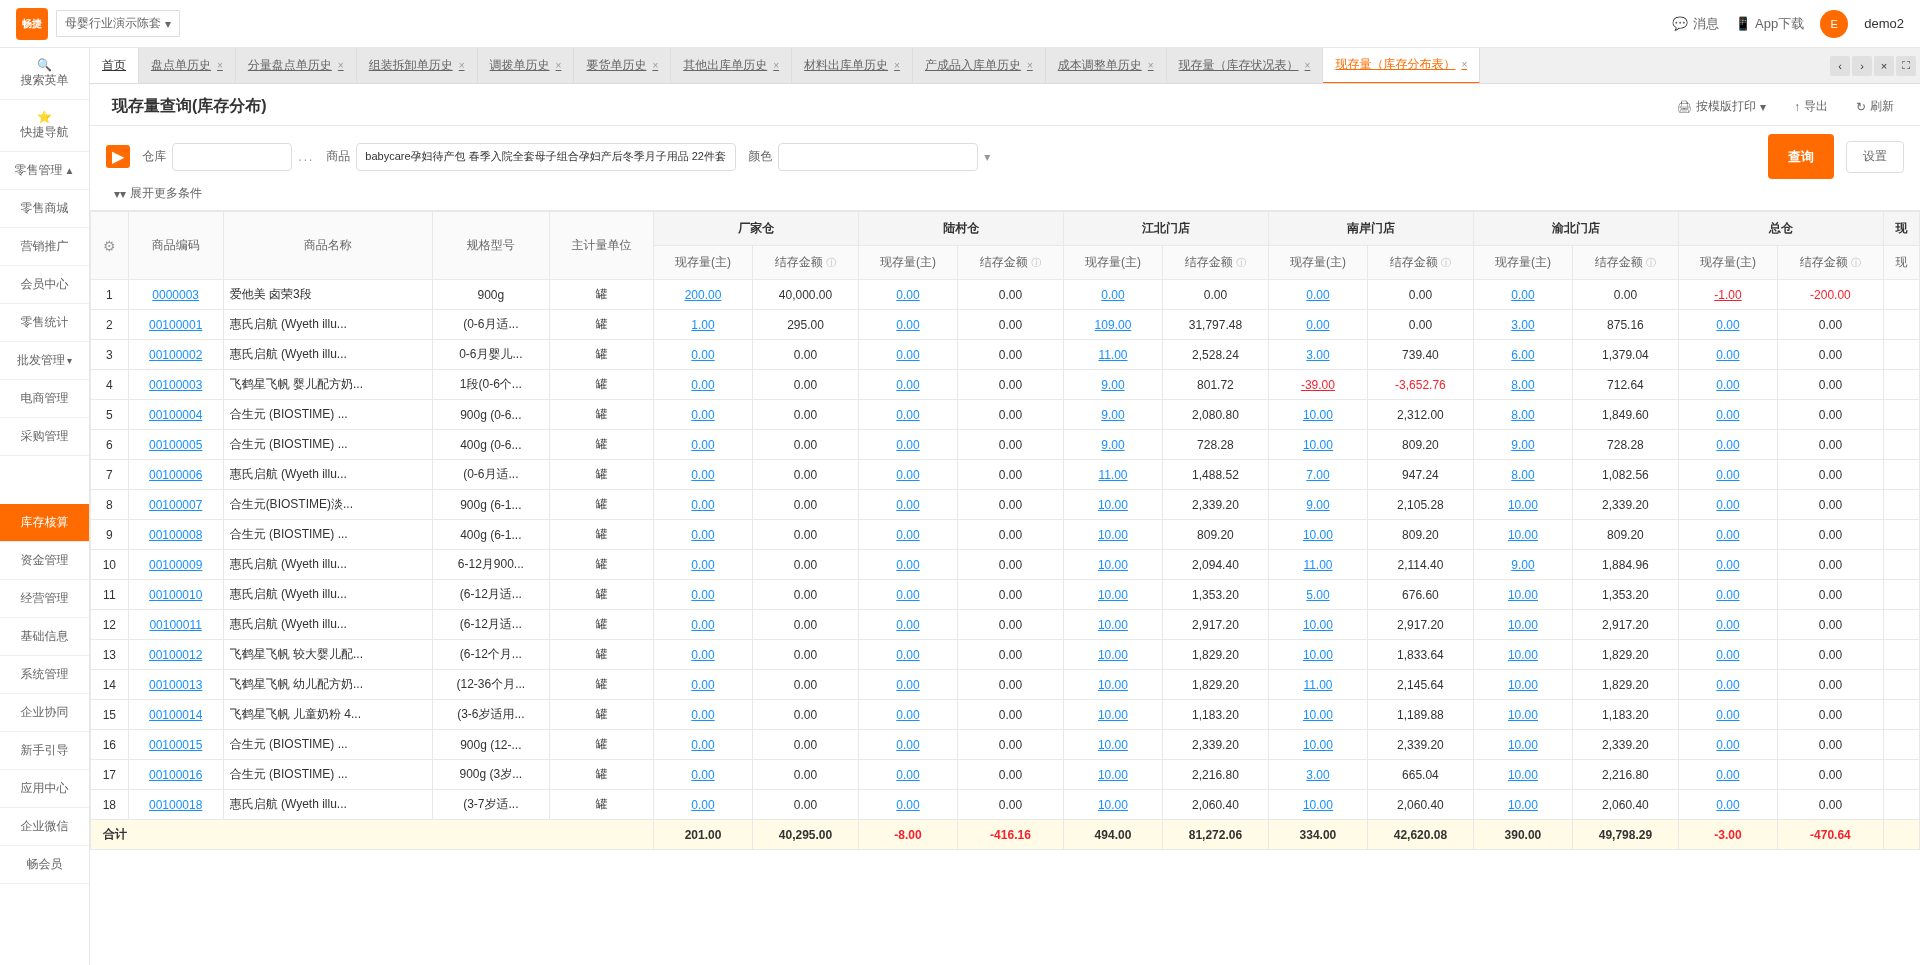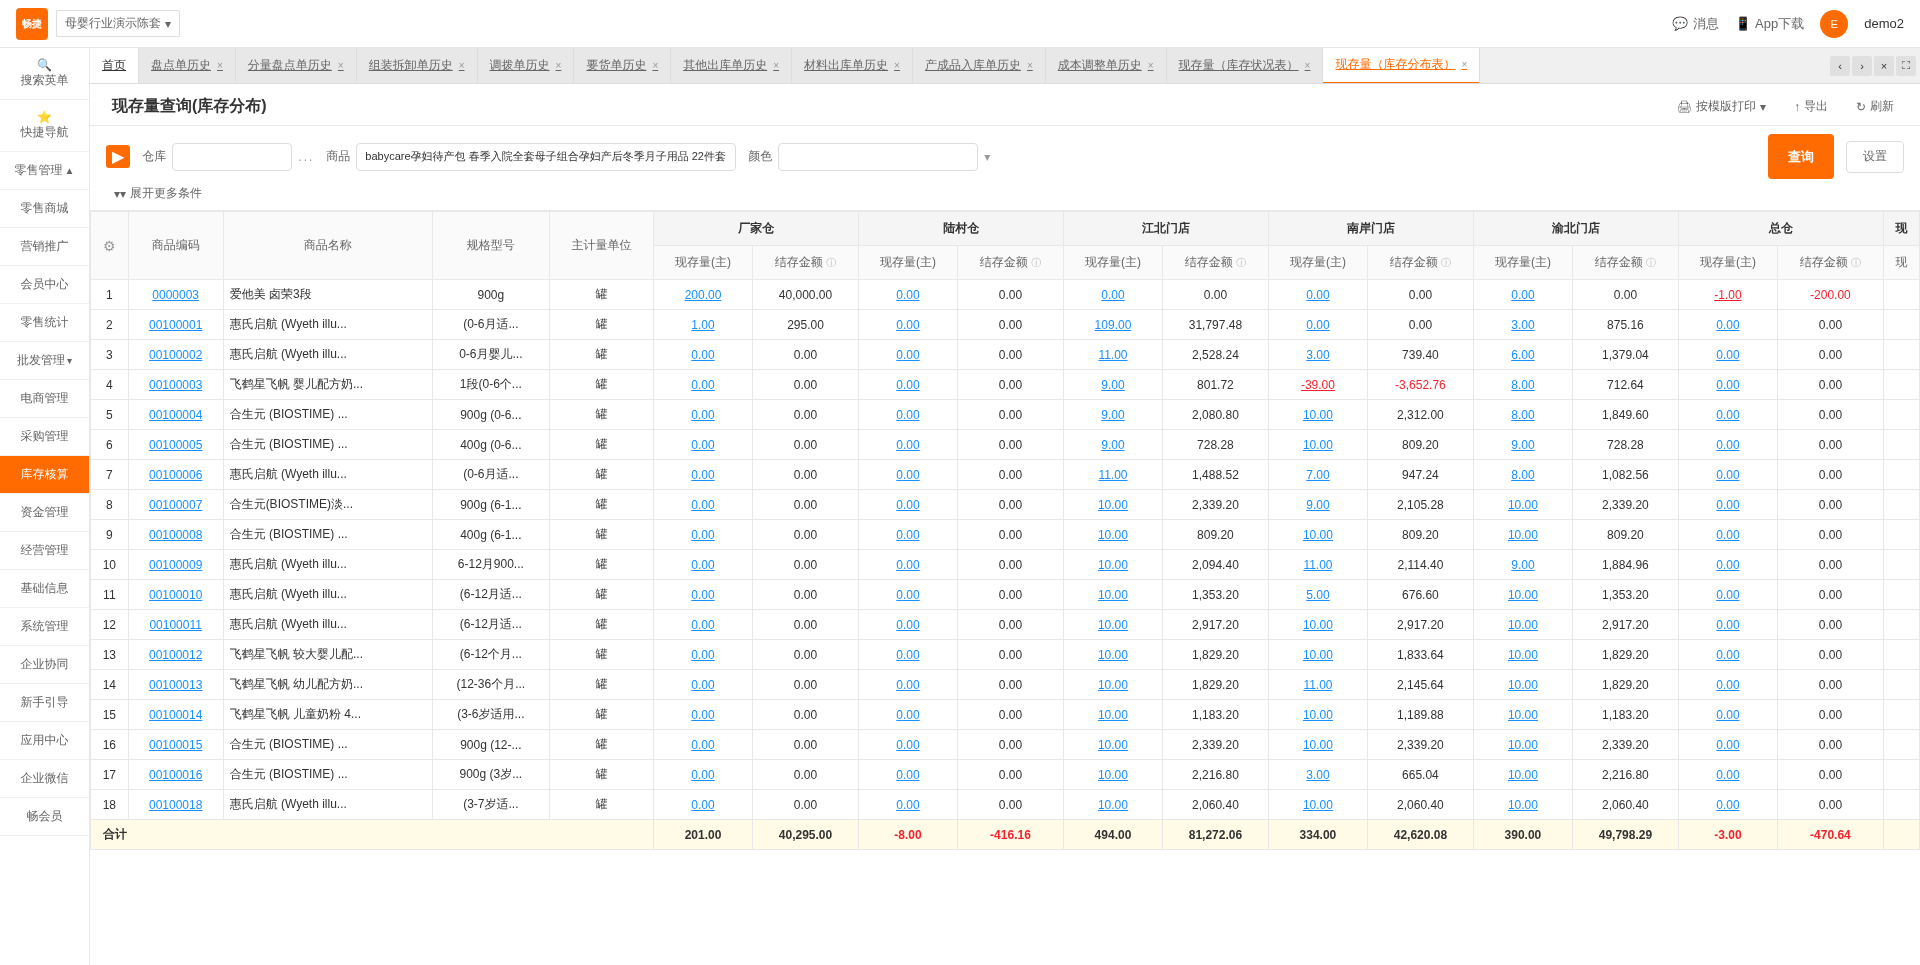--- a/index.html
+++ b/index.html
@@ -37,21 +37,21 @@
       z-index: 90;
     }
     .sidebar-item {
       padding: 10px 4px;
       text-align: center;
       cursor: pointer;
       color: #666;
       font-size: 12px;
       border-bottom: 1px solid #f0f0f0;
     }
-    .sidebar-item.active { color: #fff; background: #ff6b00; }
+    .sidebar-item.active { color: #fff; background: #ff6b00; margin-top: 48px; }
     .sidebar-item.has-sub { display: flex; align-items: center; justify-content: center; gap: 2px; }
     .sidebar-item .sub-arrow { font-size: 10px; }
 
     
     .tab-bar {
       position: fixed;
       top: 48px; left: 90px; right: 0;
       height: 36px;
       background: #f0f0f0;
       display: flex;

